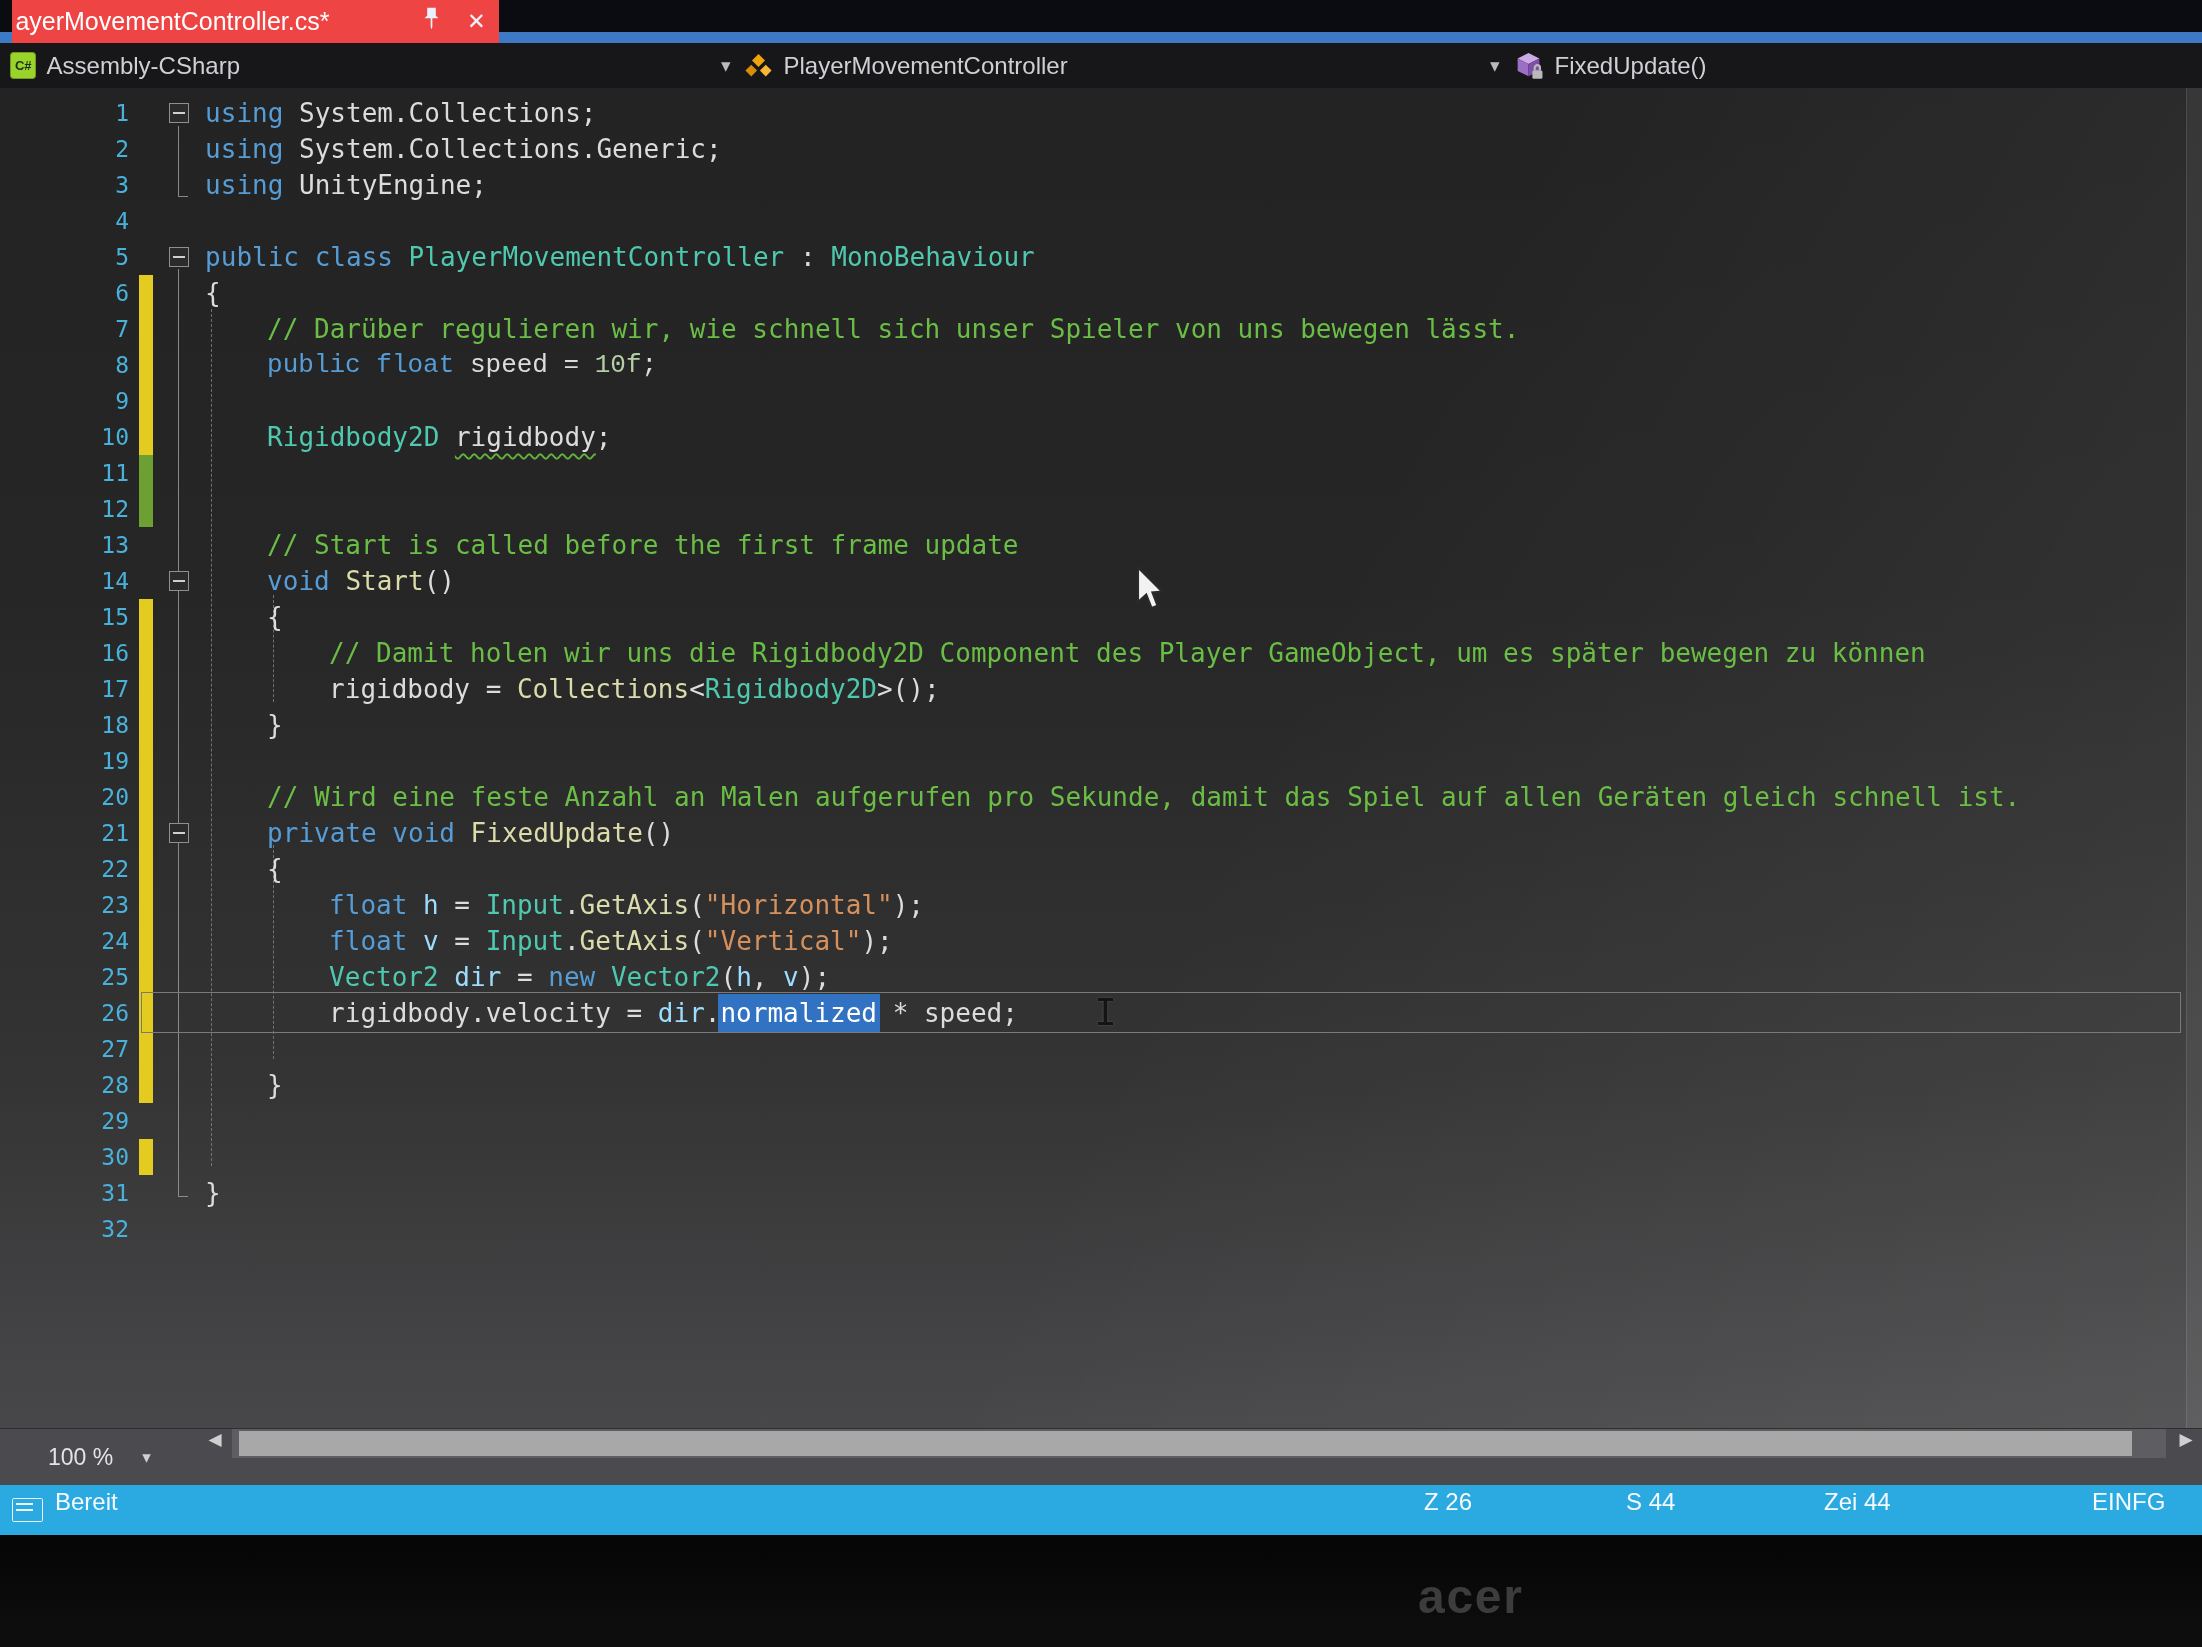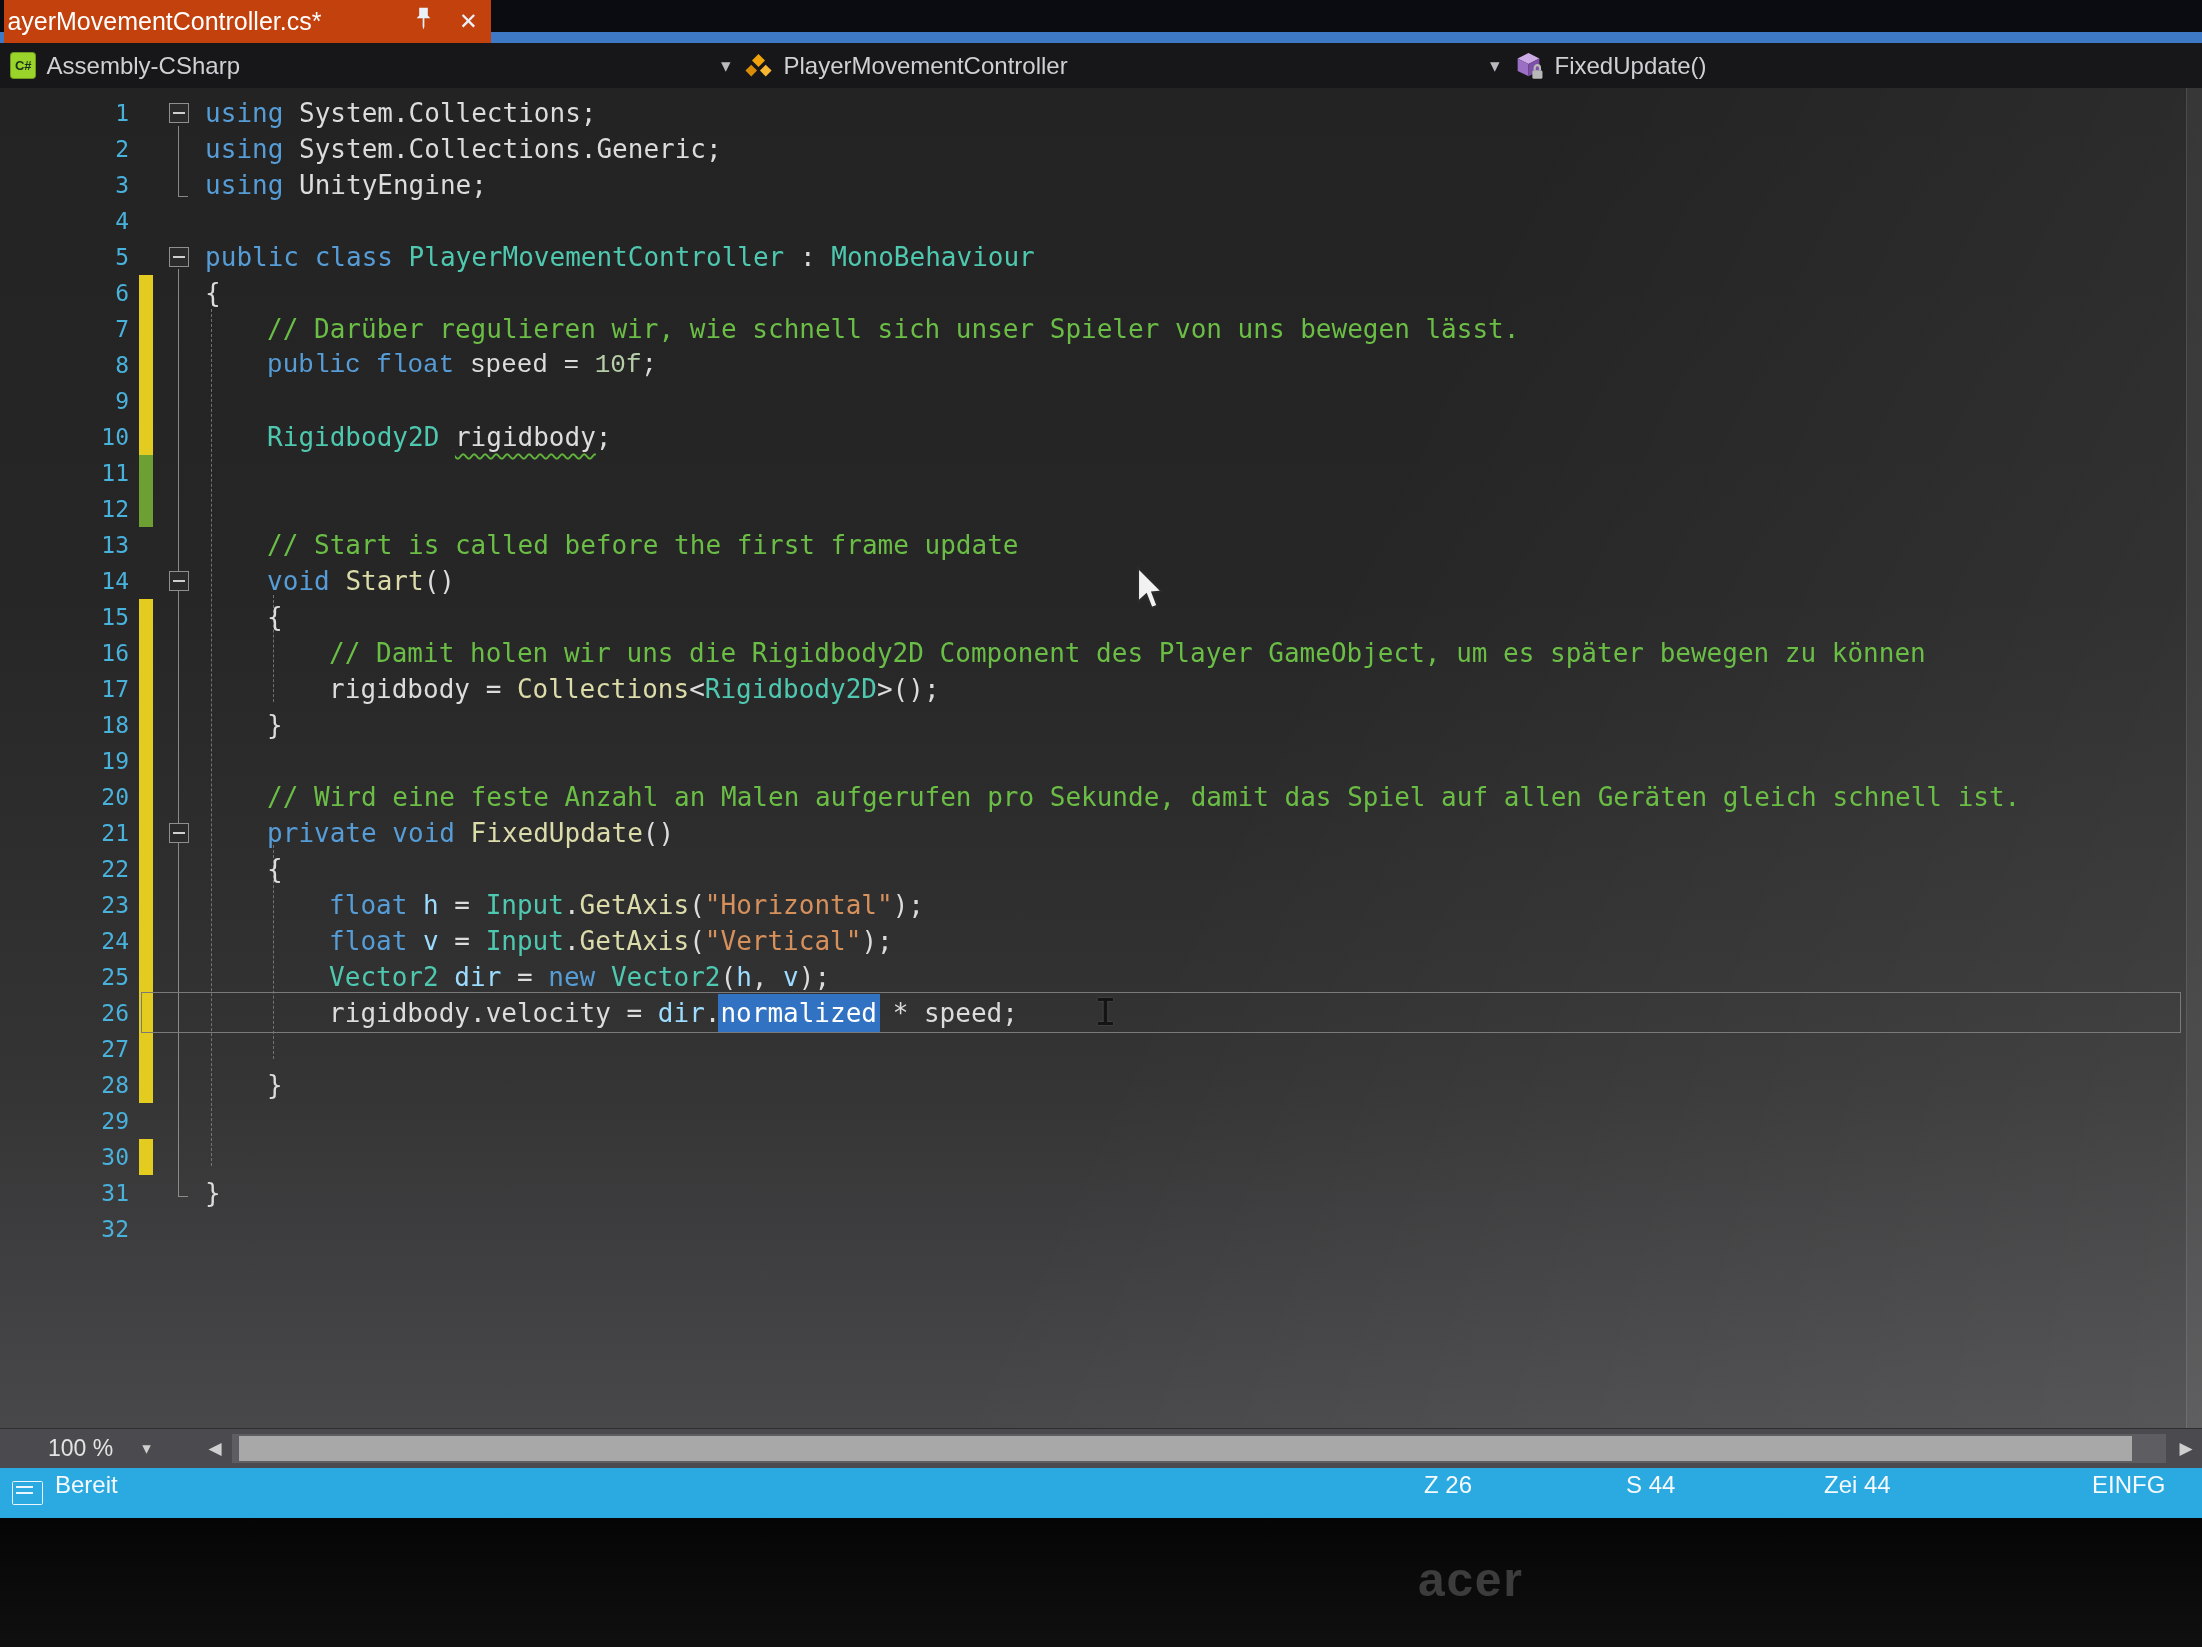--- a/index.html
+++ b/index.html
@@ -2,21 +2,21 @@
 <html style="font-size:13.8px"><head>
 <meta charset="utf-8">
 <style>
   * { box-sizing: border-box; margin: 0; padding: 0; }
   body { width:2203px; height:1648px; background:#000; font-family:"Liberation Sans", sans-serif; overflow:hidden; }
   .screen { position:relative; width:2203px; height:1648px; background:#000; }
 
   
   .tabbar { position:relative; height:43px; background:#0b0c12; }
   .tabstrip { position:absolute; left:0; right:0; bottom:0; height:11.2px; background:#3e79c6; }
-  .tab { position:absolute; left:4px; top:0; width:487px; height:43px; background:#c2410c; display:flex; align-items:center; color:#fff; z-index:2; }
+  .tab { position:absolute; left:12px; top:0; width:487px; height:43px; background:#ef4444; display:flex; align-items:center; color:#fff; z-index:2; }
   .tab-title { font-size:25px; padding-left:3.4px; white-space:nowrap; flex:1; }
   .tab-icon { width:45px; text-align:center; font-size:22.4px; color:#eaf1fb; }
 
   
   .navbar { position:relative; height:45px; background:#17171a; }
   .nav-item { position:absolute; top:0; height:45px; display:flex; align-items:center; gap:10.3px; color:#cfcfd4; font-size:24px; }
   .nav-project { left:10.3px; }
   .nav-type { left:721px; }
   .nav-member { left:1490px; }
   .chev { font-size:19px; color:#b9b9bf; padding-right:3.4px; }
@@ -49,21 +49,21 @@
   .sel { background:#3172c2; color:#ffffff; padding:4.3px 2.6px; margin:-4.3px -2.6px; }
   .row.cur::after { content:""; position:absolute; left:141px; right:22.4px; top:-2.6px; bottom:-2.6px; border:1.7px solid #7a7a7a; pointer-events:none; z-index:3; }
   .guide { position:absolute; width:0; border-left:1.7px dashed #8a8a8a; opacity:.75; z-index:1; }
   .bracket { position:absolute; left:178px; width:10.3px; border-left:1.7px solid #9a9a9a; border-bottom:1.7px solid #9a9a9a; opacity:.85; z-index:1; }
   .vscroll { position:absolute; right:0; top:0; bottom:0; width:17px; background:rgba(255,255,255,0.06); border-left:0.9px solid rgba(255,255,255,0.10); }
 
   .mouse-cursor { position:absolute; left:1132px; top:478px; z-index:9; }
   .ibeam { position:absolute; left:1094px; top:902px; z-index:9; font-family:"DejaVu Sans Mono", monospace; font-size:38px; color:#141414; text-shadow:0 0 1.7px rgba(255,255,255,0.25); }
 
   
-  .scrollrow { height:40px; background:#4b4b4f; border-top:0.9px solid #2e2e2e; display:flex; align-items:center; color:#e3e3e3; }
+  .scrollrow { height:57px; background:#4b4b4f; border-top:0.9px solid #2e2e2e; display:flex; color:#e3e3e3; }
   .zoombox { display:flex; align-items:center; width:198px; flex:none; padding-left:48px; gap:29px; font-size:23px; }
   .zoom-caret { font-size:17px; color:#cfcfcf; }
   .scroll-arrow { width:34px; text-align:center; font-size:17px; color:#cfcfcf; flex:none; }
   .htrack { flex:1; height:29px; background:#5e5e62; position:relative; margin-right:3.4px; }
   .hthumb { position:absolute; left:6.9px; top:1.7px; bottom:1.7px; right:34px; background:#a8a8a8; }
 
   
   .statusbar { position:relative; height:50px; background:#2ba9e1; color:#f4fafd; font-size:24px; }
   .sitem { position:absolute; top:0; height:34px; display:flex; align-items:center; }
   .status-icon { position:absolute; left:12px; top:13px; width:31px; height:24px; border:1.7px solid #eaf6fc; border-radius:1.7px; }

